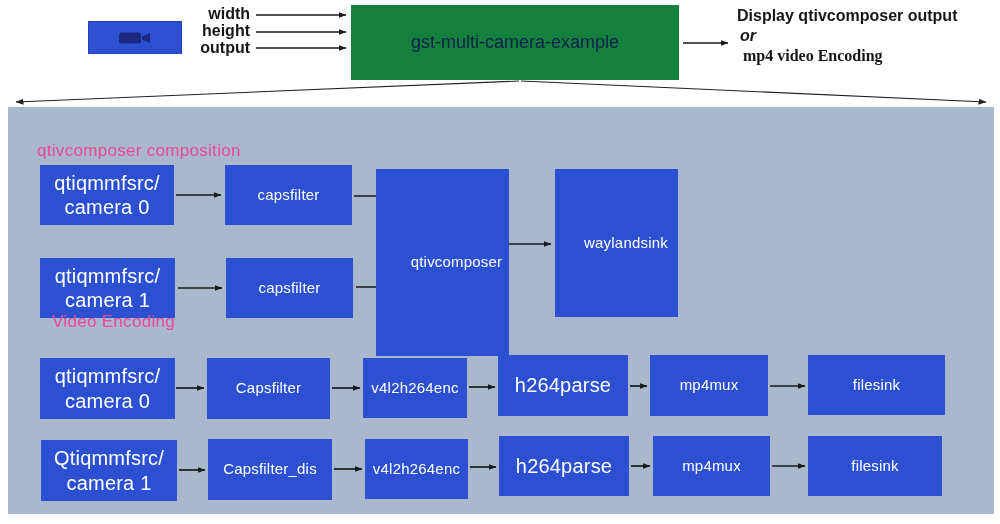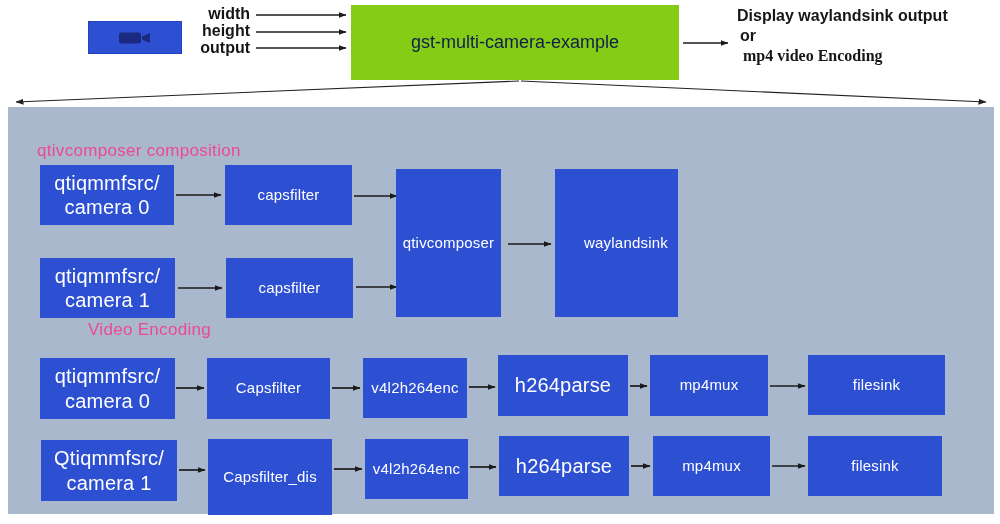--- a/index.html
+++ b/index.html
@@ -25,21 +25,21 @@
     position:absolute;left:88px;top:21px;width:92px;height:31px;
     background:#2d4fd2;display:flex;align-items:center;justify-content:center;
     border:1px solid #2343be;
   }
   .param{
     position:absolute;width:80px;text-align:right;z-index:3;
     color:#161616;font-size:16px;font-weight:700;
   }
   .main-box{
     position:absolute;left:351px;top:5px;width:328px;height:75px;
-    background:#84cc16;display:flex;align-items:center;justify-content:center;
+    background:#15803d;display:flex;align-items:center;justify-content:center;
     color:#10204d;font-size:18px;z-index:3;
   }
   .result-text{
     position:absolute;left:737px;top:6px;z-index:3;
     color:#161616;font-size:16px;font-weight:600;line-height:1.25;
   }
   .section-label{
     position:absolute;z-index:3;color:#ec4899;font-size:17px;letter-spacing:.3px;
   }
 </style>
@@ -97,49 +97,49 @@
 
   <div class="param" style="left:170px;top:5px;">width</div>
   <div class="param" style="left:170px;top:22px;">height</div>
   <div class="param" style="left:170px;top:39px;">output</div>
 
   <div class="main-box">
     <span>gst-multi-camera-example</span>
   </div>
 
   <div class="result-text">
-    <div>Display waylandsink output</div>
-    <div style="padding-left:3px;">or</div>
+    <div>Display qtivcomposer output</div>
+    <div style="padding-left:3px;font-style:italic;">or</div>
     <div style="padding-left:6px;font-family:Liberation Serif, serif;">mp4 video Encoding</div>
   </div>
 
   <div class="section-label" style="left:37px;top:141px;">qtivcomposer composition</div>
 
   <div class="node" style="left:40px;top:165px;width:134px;height:60px;font-size:20px;">
     <span>qtiqmmfsrc/</span>
     <span>camera 0</span>
   </div>
   <div class="node" style="left:225px;top:165px;width:127px;height:60px;font-size:15px;">
     <span>capsfilter</span>
   </div>
   <div class="node" style="left:40px;top:258px;width:135px;height:60px;font-size:20px;">
     <span>qtiqmmfsrc/</span>
     <span>camera 1</span>
   </div>
   <div class="node" style="left:226px;top:258px;width:127px;height:60px;font-size:15px;">
     <span>capsfilter</span>
   </div>
-  <div class="node" style="left:396px;top:169px;width:105px;height:148px;font-size:15px;">
+  <div class="node" style="left:376px;top:169px;width:105px;height:187px;font-size:15px;padding-left:28px;">
     <span>qtivcomposer</span>
   </div>
   <div class="node" style="left:555px;top:169px;width:104px;height:148px;font-size:15px;padding-left:19px;">
     <span>waylandsink</span>
   </div>
 
-  <div class="section-label" style="left:52px;top:320px;margin-left:36px;">Video Encoding</div>
+  <div class="section-label" style="left:52px;top:312px;">Video Encoding</div>
 
   <div class="node" style="left:40px;top:358px;width:135px;height:61px;font-size:20px;">
     <span>qtiqmmfsrc/</span>
     <span>camera 0</span>
   </div>
   <div class="node" style="left:207px;top:358px;width:123px;height:61px;font-size:15px;">
     <span>Capsfilter</span>
   </div>
   <div class="node" style="left:363px;top:358px;width:104px;height:60px;font-size:15px;">
     <span>v4l2h264enc</span>
@@ -151,21 +151,21 @@
     <span>mp4mux</span>
   </div>
   <div class="node" style="left:808px;top:355px;width:137px;height:60px;font-size:15px;">
     <span>filesink</span>
   </div>
 
   <div class="node" style="left:41px;top:440px;width:136px;height:61px;font-size:20px;">
     <span>Qtiqmmfsrc/</span>
     <span>camera 1</span>
   </div>
-  <div class="node" style="left:208px;top:439px;width:124px;height:76px;font-size:15px;">
+  <div class="node" style="left:208px;top:439px;width:124px;height:61px;font-size:15px;">
     <span>Capsfilter_dis</span>
   </div>
   <div class="node" style="left:365px;top:439px;width:103px;height:60px;font-size:15px;">
     <span>v4l2h264enc</span>
   </div>
   <div class="node" style="left:499px;top:436px;width:130px;height:60px;font-size:20px;">
     <span>h264parse</span>
   </div>
   <div class="node" style="left:653px;top:436px;width:117px;height:60px;font-size:15px;">
     <span>mp4mux</span>

